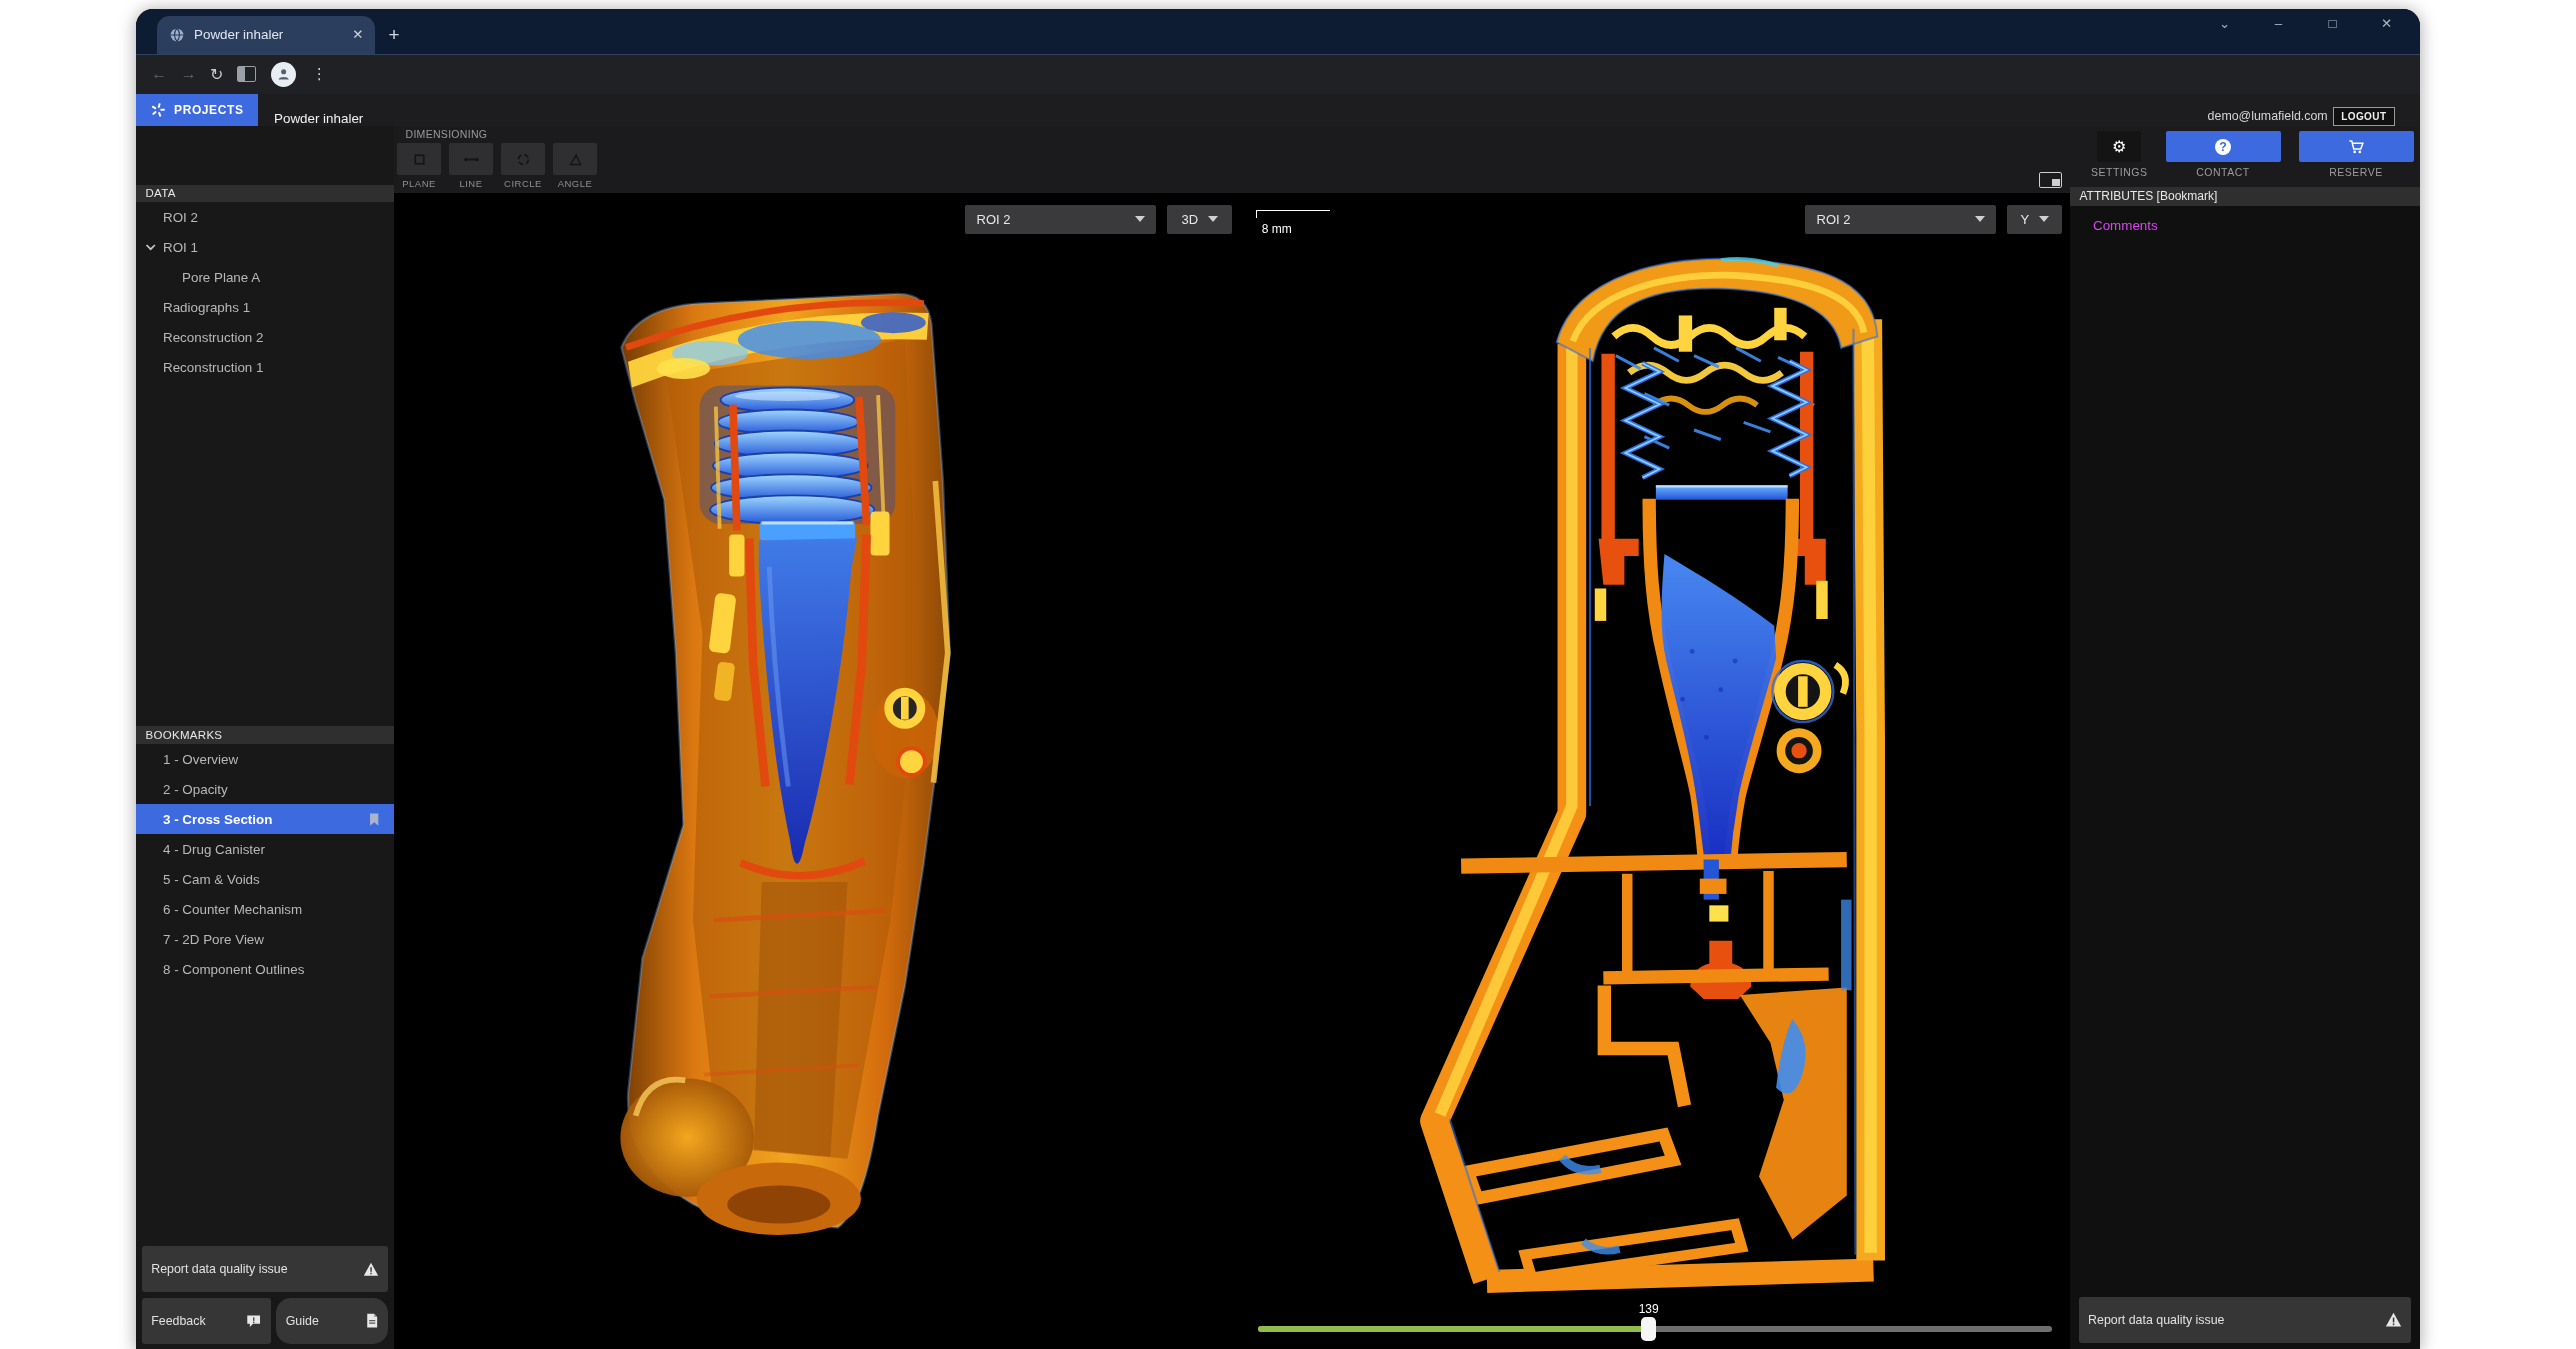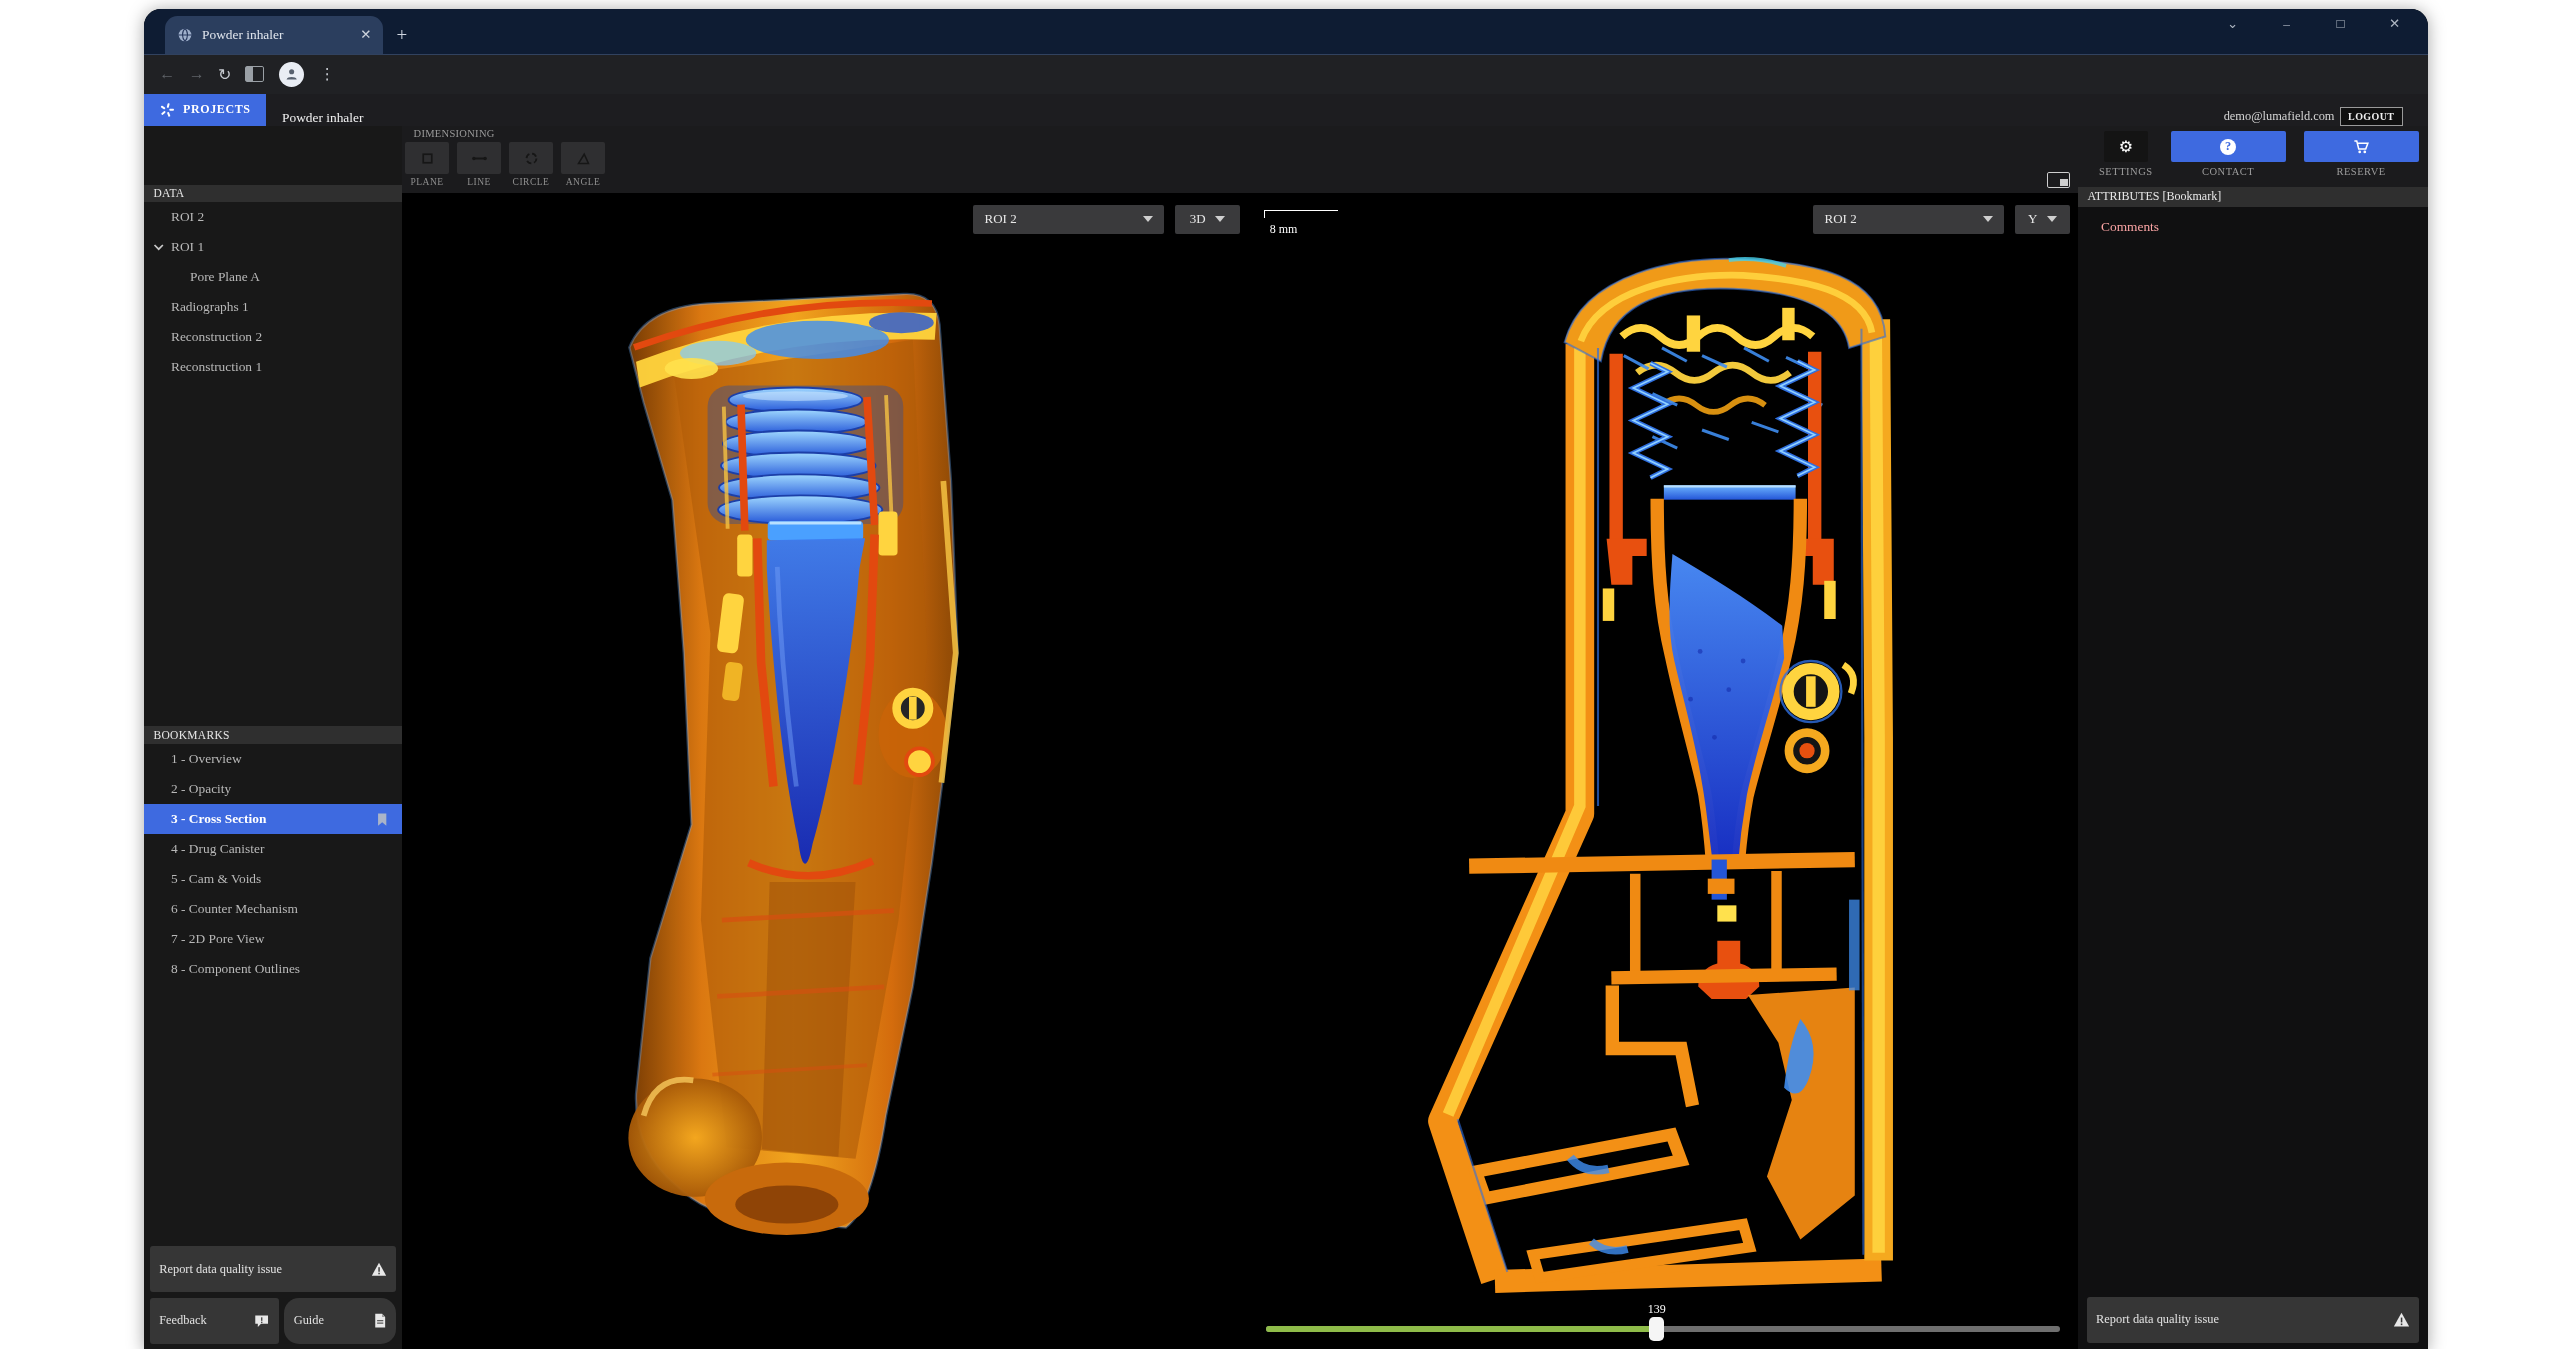--- a/index.html
+++ b/index.html
@@ -1,20 +1,20 @@
 <!DOCTYPE html>
 <html><head>
 <meta charset="utf-8">
 <style>
   * { margin:0; padding:0; box-sizing:border-box; }
   html,body { width:2576px; height:1350px; background:#ffffff; overflow:hidden;
     font-family:"Liberation Sans","DejaVu Sans",sans-serif; }
-  .window { position:absolute; left:144px; top:8.6px; width:2284px; height:1341px;
+  .window { position:absolute; left:136px; top:8.6px; width:2284px; height:1341px;
     border-radius:17px 17px 0 0; overflow:hidden; display:flex; flex-direction:column;
-    background:#000; box-shadow:0 1.9px 17px rgba(0,0,0,.35);font-family:Liberation Serif, serif; }
+    background:#000; box-shadow:0 1.9px 17px rgba(0,0,0,.35); }
 
   
   .tabstrip { height:46px; background:#0e1c33; display:flex; align-items:flex-end;
     padding-left:21px; border-bottom:1.9px solid #31425f; flex:none; position:relative; }
   .tab { width:218px; height:38px; background:#2b3e5e; border-radius:12.4px 12.4px 0 0;
     display:flex; align-items:center; gap:9.5px; padding:0 11.5px; }
   .tab-title { color:#e1e6ee; font-size:13.4px; flex:1; white-space:nowrap; overflow:hidden; }
   .tab-close { color:#cdd3dc; font-size:13.4px; cursor:pointer; }
   .newtab { color:#cfd6e0; font-size:19px; margin:0 0 7.6px 13.4px; }
   .wincontrols { position:absolute; right:19px; top:7.6px; display:flex; gap:25px;
@@ -105,21 +105,21 @@
   .rightpanel { width:350px; background:#101011; flex:none; display:flex; flex-direction:column; }
   .rp-top { height:61px; background:#1b1b1d; display:flex; padding:5.7px 0 0 21px; gap:18px; flex:none; }
   .rp-group { display:flex; flex-direction:column; align-items:center; gap:3.8px; }
   .rp-btn { height:30.5px; border-radius:1.9px; display:flex; align-items:center; justify-content:center; }
   .rp-btn.dark { width:44px; background:#141414; color:#fff; font-size:16px; }
   .rp-btn.blue { width:115px; background:#3e6ae0; }
   .rp-lbl { color:#9c9c9c; font-size:10.5px; letter-spacing:0.5px; }
   .q-circle { width:16px; height:16px; border-radius:50%; background:#fff; color:#3e6ae0;
     font-size:12.4px; font-weight:bold; display:flex; align-items:center; justify-content:center; }
   .rp-sechead { background:#2f2f2f; color:#e8e8e8; font-size:12px; padding:2.9px 9.5px; }
-  .rp-comments { color:#fca5a5; font-size:13.4px; padding:11.5px 0 0 23px; }
+  .rp-comments { color:#d946ef; font-size:13.4px; padding:11.5px 0 0 23px; }
   .rp-foot { margin-top:auto; padding:0 8.6px 6.7px 8.6px; }
 
   svg { display:block; }
   .render { position:absolute; }
 </style>
 </head>
 <body>
 
 <div class="window">
 

